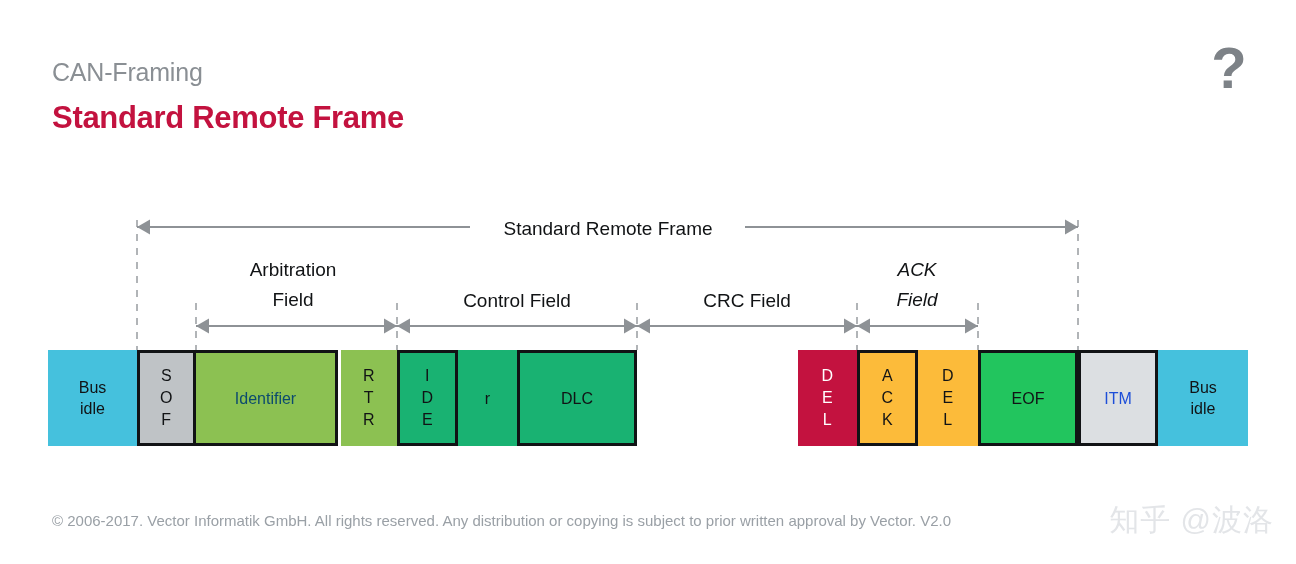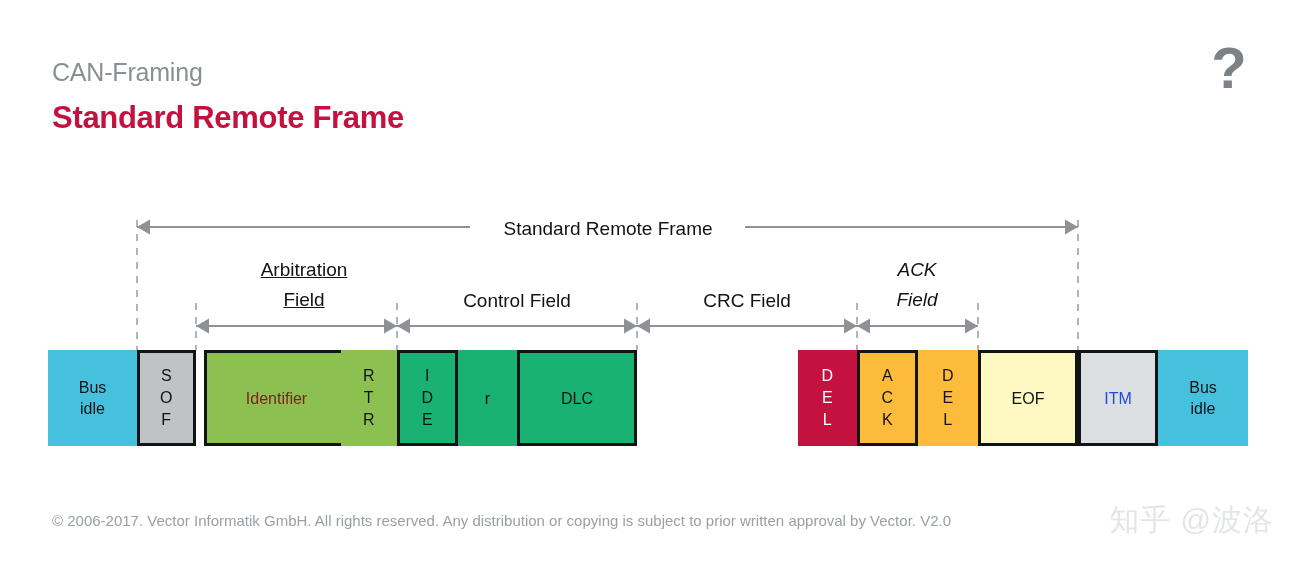--- a/index.html
+++ b/index.html
@@ -163,40 +163,40 @@
       <polygon points="637,326 624,318.5 624,333.5" fill="#8e9296"></polygon>
       <line x1="637" x2="857" y1="326" y2="326" stroke="#8e9296" stroke-width="2"></line>
       <polygon points="637,326 650,318.5 650,333.5" fill="#8e9296"></polygon>
       <polygon points="857,326 844,318.5 844,333.5" fill="#8e9296"></polygon>
       <line x1="857" x2="978" y1="326" y2="326" stroke="#8e9296" stroke-width="2"></line>
       <polygon points="857,326 870,318.5 870,333.5" fill="#8e9296"></polygon>
       <polygon points="978,326 965,318.5 965,333.5" fill="#8e9296"></polygon>
     </svg>
 
   <div id="ann-labels">
-      <div class="ann-label" style="left: 164px; top: 255px; width: 280px; text-decoration: underline;">Arbitration
+      <div class="ann-label" style="left: 153px; top: 255px; width: 280px;">Arbitration
 Field</div>
       <div class="ann-label" style="left: 377px; top: 286px; width: 280px;">Control Field</div>
       <div class="ann-label" style="left: 607px; top: 286px; width: 280px;">CRC Field</div>
       <div class="ann-label" style="left: 777px; top: 255px; width: 280px; font-style: italic;">ACK
 Field</div>
       <div class="ann-label" id="label-overall" style="left: 468px; top: 214px; width: 280px;">Standard Remote Frame</div>
     </div>
 
   <div id="frame-bar">
       <div class="seg" style="left: 0px; width: 89px; background: rgb(69, 193, 221); color: rgb(17, 19, 21);">
         <span class="seg-label">Bus
 idle</span>
       </div>
       <div class="seg bordered vert" style="left: 89px; width: 59px; background: rgb(191, 195, 198); color: rgb(17, 19, 21);">
         <span class="seg-label">S
 O
 F</span>
       </div>
-      <div class="seg bordered" style="left: 156px; width: 145px; background: rgb(140, 193, 82); color: #7f1d1d;">
+      <div class="seg bordered" style="left: 145px; width: 145px; background: rgb(140, 193, 82); color: #0c4a6e;">
         <span class="seg-label">Identifier</span>
       </div>
       <div class="seg vert" style="left: 293px; width: 56px; background: rgb(140, 193, 82); color: rgb(17, 19, 21);">
         <span class="seg-label">R
 T
 R</span>
       </div>
       <div class="seg bordered vert" style="left: 349px; width: 61px; background: rgb(25, 178, 114); color: rgb(17, 19, 21);">
         <span class="seg-label">I
 D
@@ -216,21 +216,21 @@
       <div class="seg bordered vert" style="left: 809px; width: 61px; background: rgb(252, 187, 58); color: rgb(17, 19, 21);">
         <span class="seg-label">A
 C
 K</span>
       </div>
       <div class="seg vert" style="left: 870px; width: 60px; background: rgb(252, 187, 58); color: rgb(17, 19, 21);">
         <span class="seg-label">D
 E
 L</span>
       </div>
-      <div class="seg bordered" style="left: 930px; width: 100px; background: #fef9c3; color: rgb(17, 19, 21);">
+      <div class="seg bordered" style="left: 930px; width: 100px; background: #22c55e; color: rgb(17, 19, 21);">
         <span class="seg-label">EOF</span>
       </div>
       <div class="seg bordered" style="left: 1030px; width: 80px; background: rgb(220, 223, 226); color: #1d4ed8;">
         <span class="seg-label">ITM</span>
       </div>
       <div class="seg" style="left: 1110px; width: 90px; background: rgb(69, 193, 221); color: rgb(17, 19, 21);">
         <span class="seg-label">Bus
 idle</span>
       </div>
     </div>

